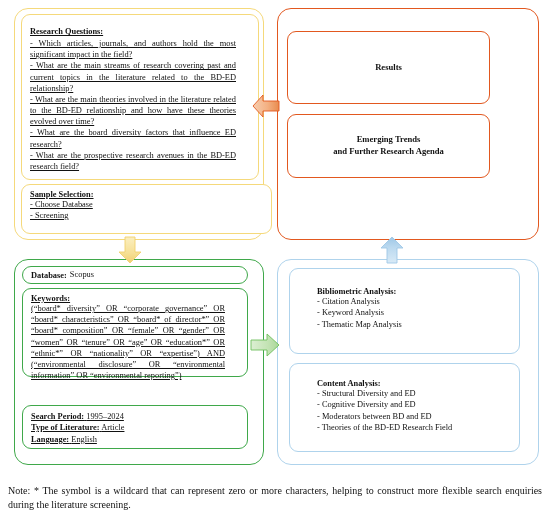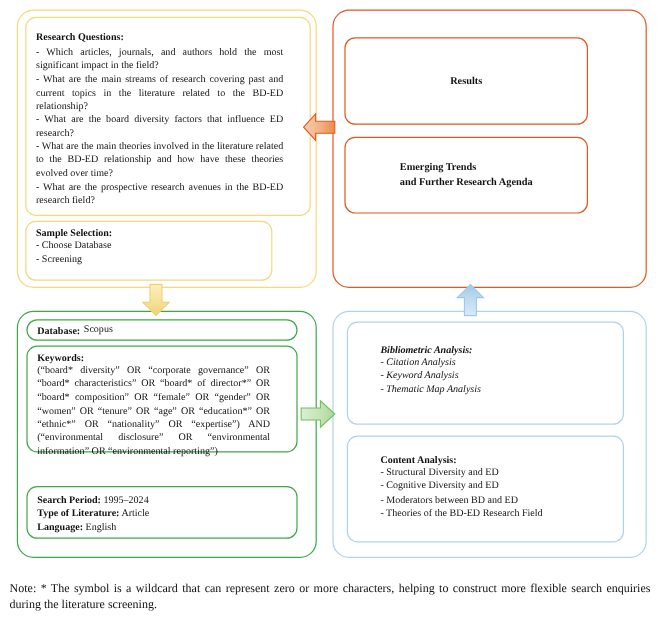--- a/index.html
+++ b/index.html
@@ -41,21 +41,21 @@
 
   .outer.blue   { border: 1.4px solid #AFD3EC; }
   .inner.blue   { border: 1.2px solid #AFD3EC; }
 
   
   #yellow-outer { left: 14px;  top: 8px;   width: 250px; height: 232px; }
   #orange-outer { left: 277px; top: 8px;   width: 262px; height: 232px; }
   #green-outer  { left: 14px;  top: 259px; width: 250px; height: 206px; }
   #blue-outer   { left: 277px; top: 259px; width: 262px; height: 206px; }
 
-  .pad { padding: 5px 22px 6px 8px; }
+  .pad { padding: 5px 22px 6px 8px; text-decoration: underline; }
 
   
   .lbl {
     font-weight: bold;
     font-size: 8.4px;
   }
   .body-txt {
     font-size: 8.4px;
     line-height: 1.33;
   }
@@ -68,39 +68,39 @@
     margin-bottom: 0px;
   }
   .li {
     display: block;
     font-size: 8.4px;
     line-height: 1.34;
   }
 
   
   #rq-box { position: absolute; left: 6px; top: 5px; width: 238px; height: 166px; }
-  #ss-box { position: absolute; left: 6px; top: 175px; width: 206px; height: 50px; }
+  #ss-box { position: absolute; left: 6px; top: 175px; width: 251px; height: 50px; }
 
   
   #results-box  { position: absolute; left: 9px; top: 22px;  width: 203px; height: 73px;
                   display:flex; align-items:center; justify-content:center; }
   #emerging-box { position: absolute; left: 9px; top: 105px; width: 203px; height: 64px;
                   display:flex; align-items:center; justify-content:center; }
-  .orange-head { font-weight: bold; font-size: 8.6px; line-height: 1.35; }
+  .orange-head { font-weight: bold; font-size: 8.6px; text-align: center; line-height: 1.35; }
 
   
   #db-box  { position: absolute; left: 7px; top: 6px;   width: 226px; height: 18px;
              display:flex; align-items:center; padding-left: 8px; }
   #kw-box  { position: absolute; left: 7px; top: 28px;  width: 226px; height: 89px; }
   #sp-box  { position: absolute; left: 7px; top: 145px; width: 226px; height: 44px; }
 
   
   #biblio-box  { position: absolute; left: 11px; top: 8px;   width: 231px; height: 86px; }
   #content-box { position: absolute; left: 11px; top: 103px; width: 231px; height: 89px; }
-  .blue-pad { padding: 18px 0 0 27px; font-style: italic; }
+  .blue-pad { padding: 18px 0 0 27px; }
   .blue-pad2 { padding: 15px 0 0 27px; }
 
   
   .arrow { position: absolute; }
 
   
   #arrow-orange-left {
     left: 252px; top: 91px; width: 28px; height: 30px;
   }
   #arrow-orange-left svg { display:block; }
@@ -128,22 +128,22 @@
 </style>
 </head>
 <body>
 
 <div class="outer yellow" id="yellow-outer">
 
   <div class="inner yellow pad" id="rq-box">
     <span class="lbl">Research Questions:</span>
     <div class="body-txt just">- Which articles, journals, and authors hold the most significant impact in the field?</div>
     <div class="body-txt just">- What are the main streams of research covering past and current topics in the literature related to the BD-ED relationship?</div>
+    <div class="body-txt just">- What are the main theories involved in the literature related to the BD-ED relationship and how have these theories evolved over time?</div>
     <div class="body-txt just">- What are the board diversity factors that influence ED research?</div>
-    <div class="body-txt just">- What are the main theories involved in the literature related to the BD-ED relationship and how have these theories evolved over time?</div>
     <div class="body-txt just">- What are the prospective research avenues in the BD-ED research field?</div>
   </div>
 
   <div class="inner yellow pad" id="ss-box">
     <span class="inner-title">Sample Selection:</span>
     <span class="li">- Choose Database</span>
     <span class="li">- Screening</span>
   </div>
 
 </div>

